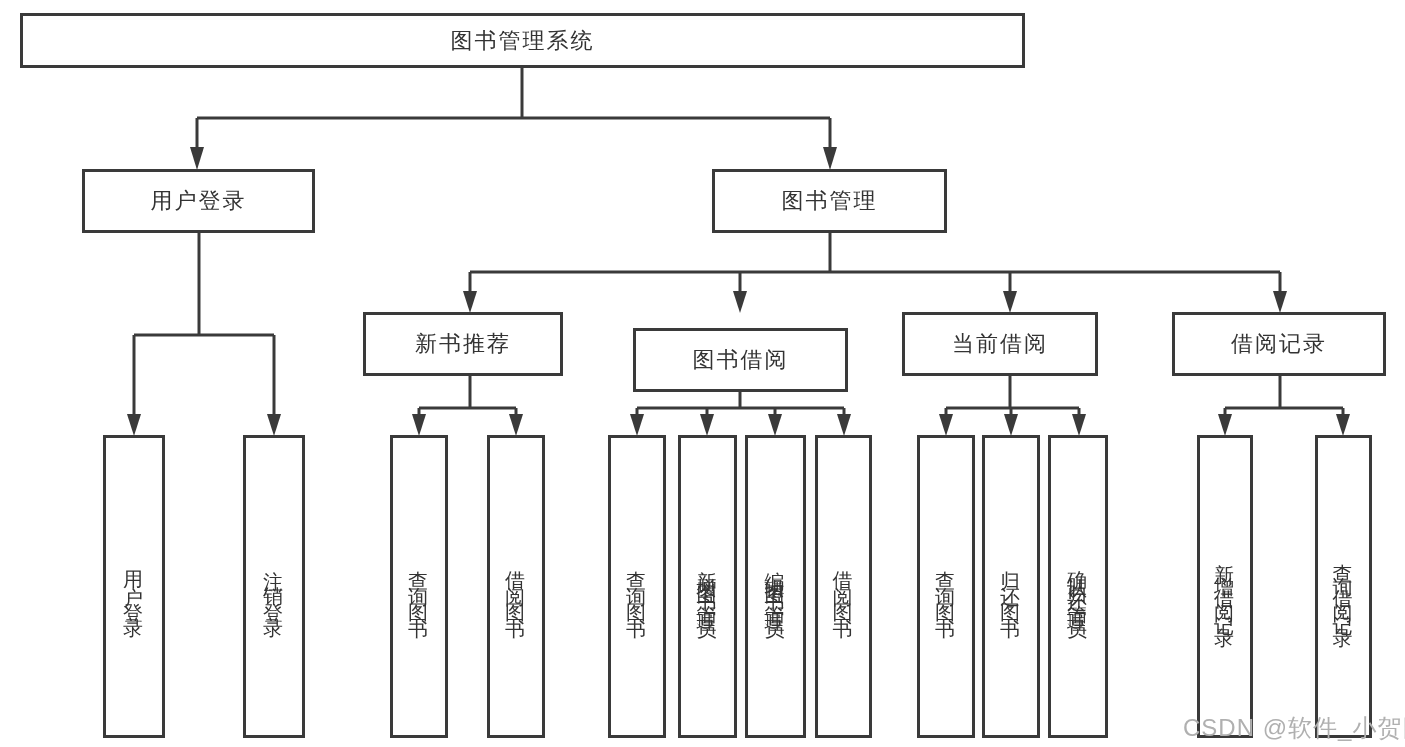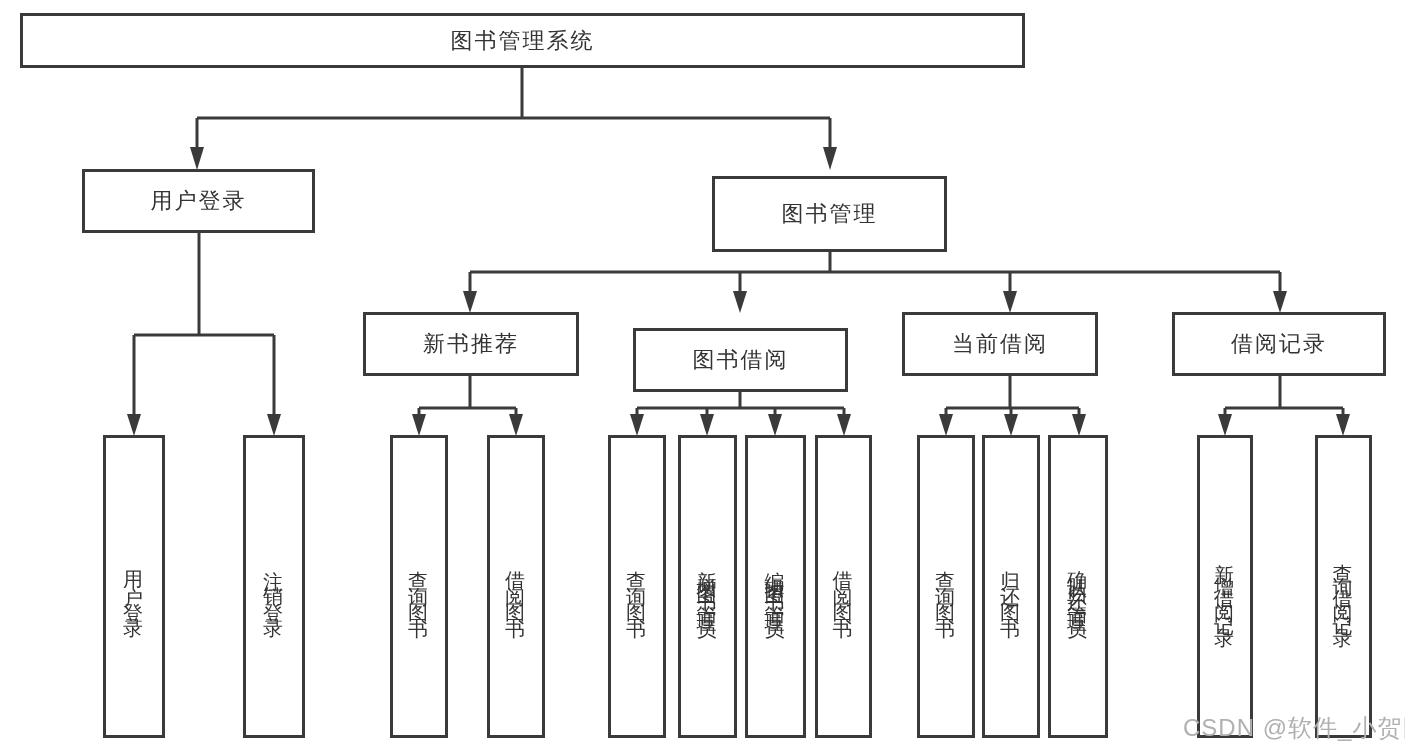--- a/index.html
+++ b/index.html
@@ -45,22 +45,22 @@
   }
   .leaf span.med {
     letter-spacing: 13px;
   }
   .leaf span.long {
     letter-spacing: 7px;
   }
   
   #root-box   { left: 20px;  top: 13px;  width: 1005px; height: 55px; }
   #l2-login   { left: 82px;  top: 169px; width: 233px;  height: 64px; }
-  #l2-mgmt    { left: 712px; top: 176px; width: 235px;  height: 76px; }
-  #l3-newbook { left: 363px; top: 312px; width: 216px;  height: 64px; }
+  #l2-mgmt    { left: 712px; top: 169px; width: 235px;  height: 64px; }
+  #l3-newbook { left: 363px; top: 312px; width: 200px;  height: 64px; }
   #l3-borrow  { left: 633px; top: 328px; width: 215px;  height: 64px; }
   #l3-current { left: 902px; top: 312px; width: 196px;  height: 64px; }
   #l3-records { left: 1172px;top: 312px; width: 214px;  height: 64px; }
   .leaf { top: 435px; height: 303px; }
   #lf-a1 { left: 103px;  width: 62px; }
   #lf-a2 { left: 243px;  width: 62px; }
   #lf-b1 { left: 390px;  width: 58px; }
   #lf-b2 { left: 487px;  width: 58px; }
   #lf-c1 { left: 608px;  width: 58px; }
   #lf-c2 { left: 678px;  width: 59px; }

